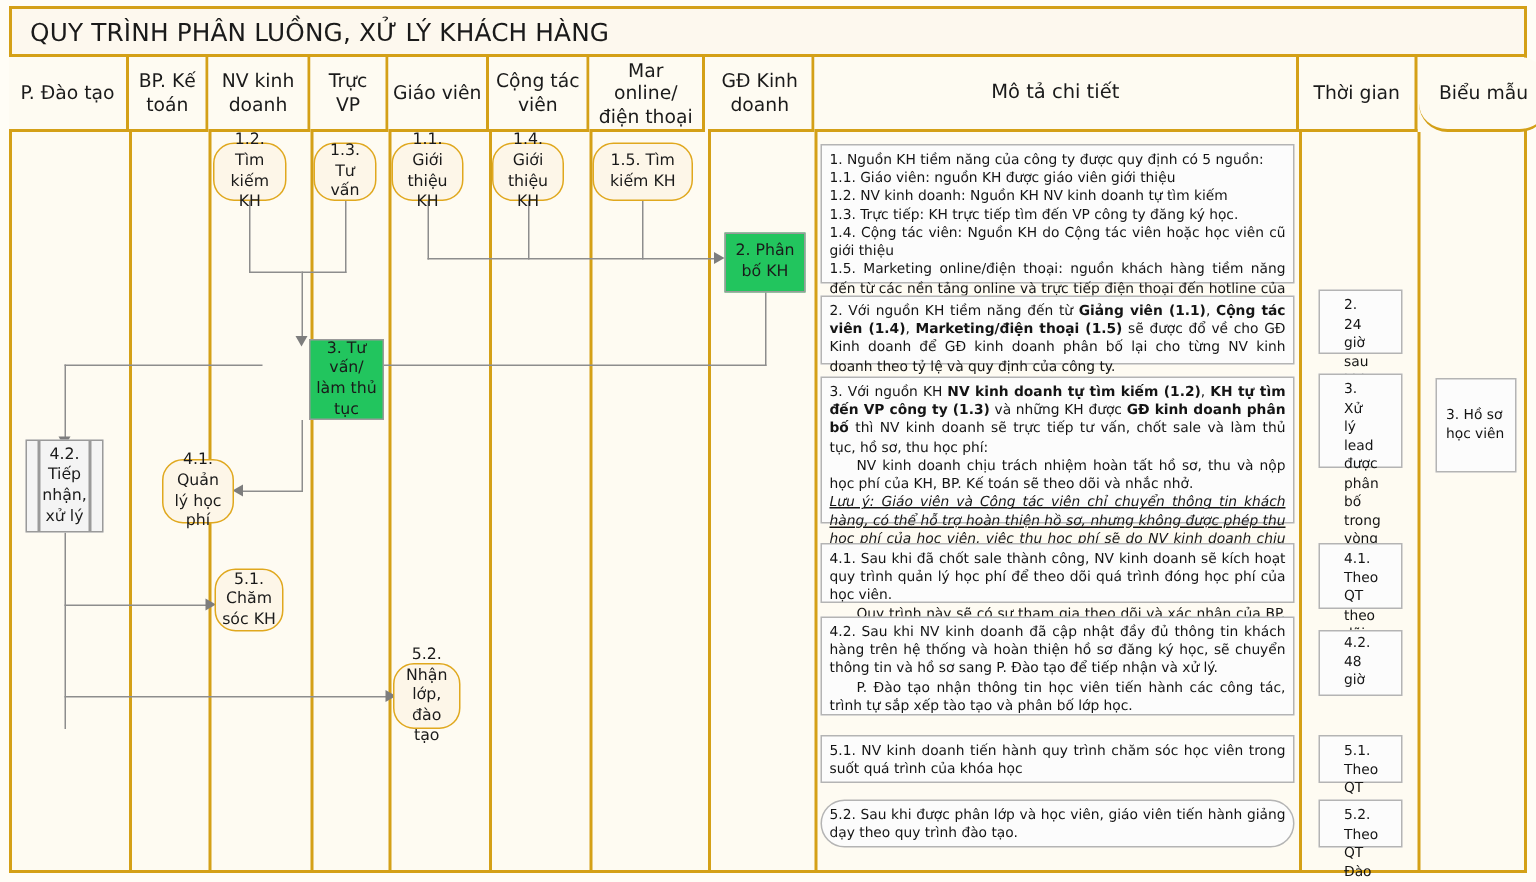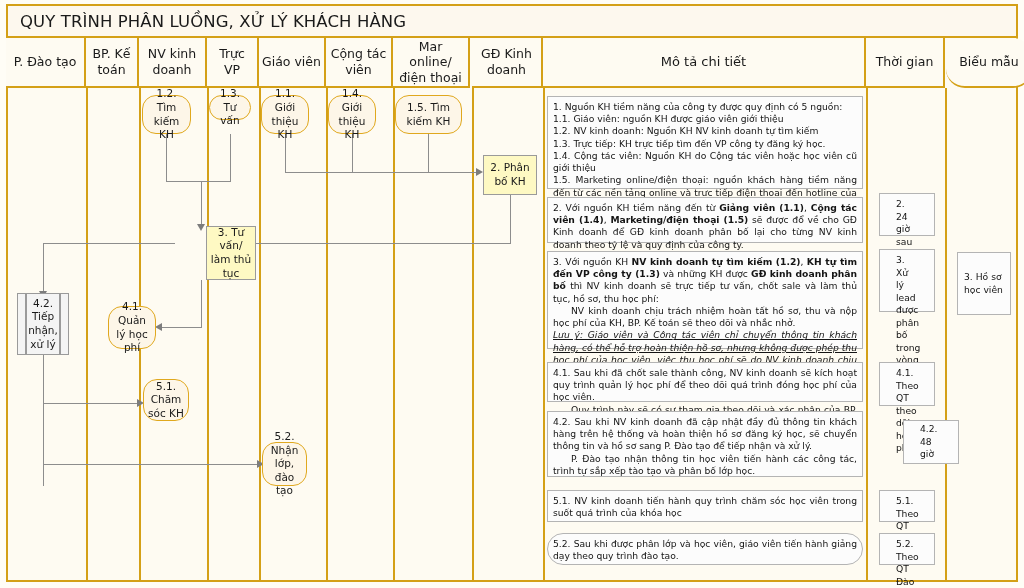--- a/index.html
+++ b/index.html
@@ -24,21 +24,21 @@
             font-size:12.5px;color:#1a1a1a;line-height:1.25;background:#fefbf2;padding:0 3px;}
 
   
   .lane-sep{position:absolute;width:2px;background:#d4a017;top:88px;height:494px;}
 
   
   .node{position:absolute;box-sizing:border-box;display:flex;align-items:center;
         justify-content:center;text-align:center;font-size:10.5px;color:#1a1a1a;
         line-height:1.3;padding:2px 3px;}
   .n-term{background:#fdf6e8;border:1.6px solid #e0a81e;border-radius:14px;}
-  .n-proc{background:#fef9c3;border:1.6px solid #9a9a9a;}
+  .n-proc{background:#22c55e;border:1.6px solid #9a9a9a;}
   .n-pred{background:#f4f4f4;border:1.6px solid #9a9a9a;}
   .n-pred:before,.n-pred:after{content:"";position:absolute;top:0;bottom:0;
         width:1.6px;background:#9a9a9a;}
   .n-pred:before{left:7px;} .n-pred:after{right:7px;}
 
   
   .ln{position:absolute;background:#8d8d8d;}
   .lnh{height:1.4px;} .lnv{width:1.4px;}
   .arw{position:absolute;width:0;height:0;}
   .arw-r{border-top:4.5px solid transparent;border-bottom:4.5px solid transparent;border-left:7px solid #7d7d7d;}
@@ -123,21 +123,21 @@
   <div class="ln lnh" style="left:160px;top:327px;width:42px;"></div>
   <div class="arw arw-l" style="left:155px;top:323px;"></div>
 
   <div class="ln lnv" style="left:43px;top:355px;height:131px;"></div>
   <div class="ln lnh" style="left:43px;top:403px;width:96px;"></div>
   <div class="arw arw-r" style="left:137px;top:399px;"></div>
   <div class="ln lnh" style="left:43px;top:464px;width:216px;"></div>
   <div class="arw arw-r" style="left:257px;top:460px;"></div>
 
   <div class="node n-term" style="left:142px;top:95px;width:49px;height:39px;">1.2. Tìm kiếm KH</div>
-  <div class="node n-term" style="left:209px;top:95px;width:42px;height:25px;">1.3. Tư vấn</div>
+  <div class="node n-term" style="left:209px;top:95px;width:42px;height:39px;">1.3. Tư vấn</div>
   <div class="node n-term" style="left:261px;top:95px;width:48px;height:39px;">1.1. Giới thiệu KH</div>
   <div class="node n-term" style="left:328px;top:95px;width:48px;height:39px;">1.4. Giới thiệu KH</div>
   <div class="node n-term" style="left:395px;top:95px;width:67px;height:39px;">1.5. Tìm kiếm KH</div>
 
   <div class="node n-proc" style="left:483px;top:155px;width:54px;height:40px;">2. Phân bố KH</div>
   <div class="node n-proc" style="left:176px;top:226px;width:50px;height:54px;margin-left:30px;">3. Tư vấn/ làm thủ tục</div>
   <div class="node n-pred" style="left:17px;top:293px;width:52px;height:62px;">4.2. Tiếp nhận, xử lý</div>
   <div class="node n-term" style="left:108px;top:306px;width:48px;height:43px;">4.1. Quản lý học phí</div>
   <div class="node n-term" style="left:143px;top:379px;width:46px;height:42px;">5.1. Chăm sóc KH</div>
   <div class="node n-term" style="left:262px;top:442px;width:45px;height:44px;">5.2. Nhận lớp, đào tạo</div>
@@ -159,19 +159,19 @@
 
   <div class="dbox" style="left:547px;top:411px;width:316px;height:66px;">4.2. Sau khi NV kinh doanh đã cập nhật đầy đủ thông tin khách hàng trên hệ thống và hoàn thiện hồ sơ đăng ký học, sẽ chuyển thông tin và hồ sơ sang P. Đào tạo để tiếp nhận và xử lý.<span class="ind">P. Đào tạo nhận thông tin học viên tiến hành các công tác, trình tự sắp xếp tào tạo và phân bố lớp học.</span></div>
 
   <div class="dbox" style="left:547px;top:490px;width:316px;height:32px;">5.1. NV kinh doanh tiến hành quy trình chăm sóc học viên trong suốt quá trình của khóa học</div>
 
   <div class="dbox" style="left:547px;top:533px;width:316px;height:32px;border-radius:16px;">5.2. Sau khi được phân lớp và học viên, giáo viên tiến hành giảng dạy theo quy trình đào tạo.</div>
 
   <div class="tbox" style="left:879px;top:193px;width:56px;height:43px;">2. 24 giờ sau khi nhận thông tin</div>
   <div class="tbox" style="left:879px;top:249px;width:56px;height:63px;">3. Xử lý lead được phân bố trong vòng 48 tiếng</div>
   <div class="tbox" style="left:879px;top:362px;width:56px;height:44px;">4.1. Theo QT theo dõi học phí</div>
-  <div class="tbox mid" style="left:879px;top:420px;width:56px;height:44px;margin-left:24px;">4.2. 48 giờ</div>
+  <div class="tbox mid" style="left:879px;top:420px;width:56px;height:44px;">4.2. 48 giờ</div>
   <div class="tbox" style="left:879px;top:490px;width:56px;height:32px;">5.1. Theo QT CSHV</div>
   <div class="tbox" style="left:879px;top:533px;width:56px;height:32px;">5.2. Theo QT Đào tạo</div>
 
   <div class="fbox" style="left:957px;top:252px;width:54px;height:63px;">3. Hồ sơ học viên</div>
 
 </div>
 
 </body></html>

